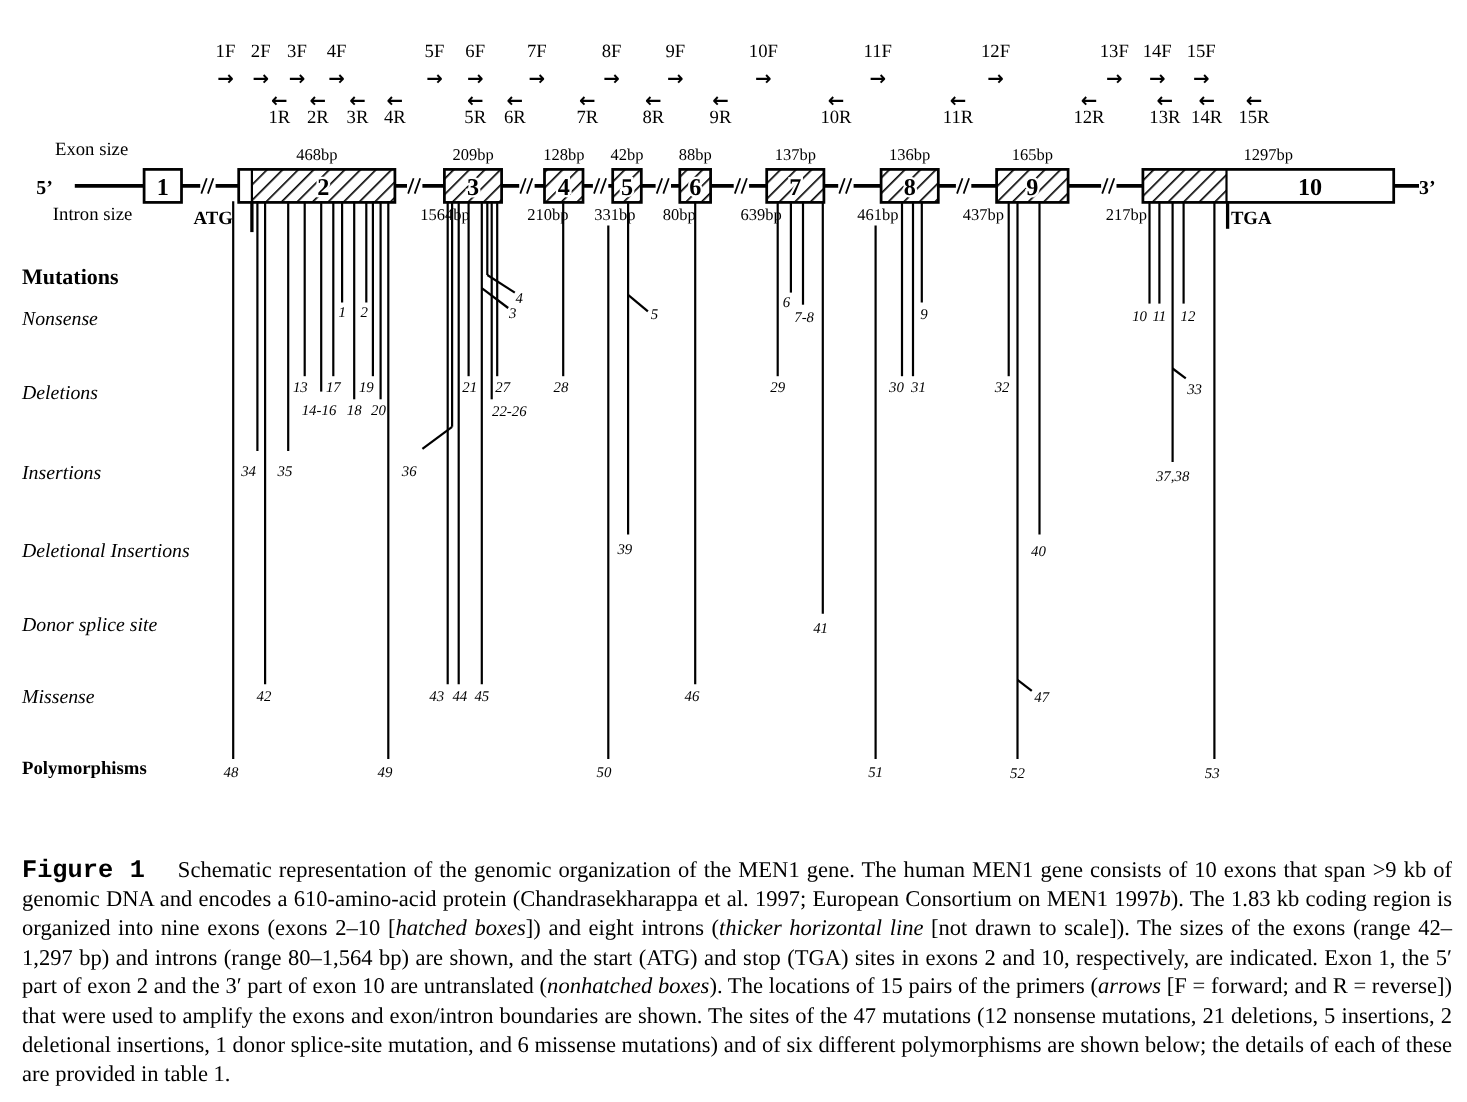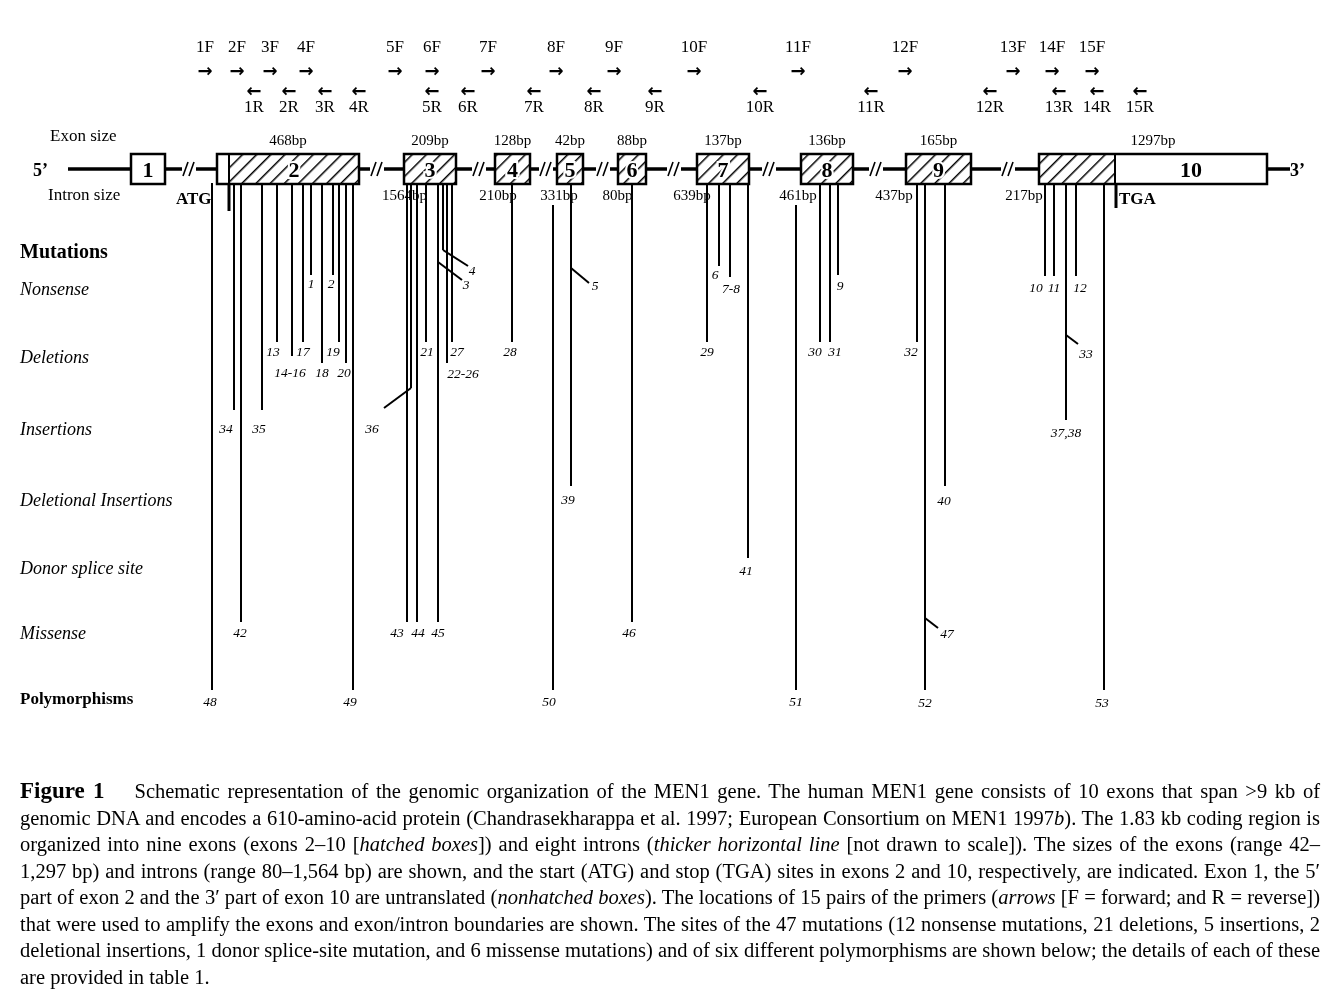--- a/index.html
+++ b/index.html
@@ -1,20 +1,20 @@
 <!DOCTYPE html>
 <html><head>
 <meta charset="utf-8">
 <style>
   html, body { margin:0; padding:0; background:#fff; }
   body { width:1334px; height:1002px; position:relative; overflow:hidden; font-family:"Liberation Serif", serif; color:#000; }
   #figure { position:absolute; left:0; top:0; width:1334px; height:760px; }
   #figure svg { position:absolute; left:0; top:0; }
   .caption { position:absolute; left:20px; top:778px; width:1300px; font-family:"Liberation Serif", serif; font-size:20.5px; line-height:26.5px; text-align:justify; }
-  .caption .fig-label { font-family:Liberation Serif, serif; font-weight:bold; font-size:23px; margin-right:30px; }
+  .caption .fig-label { font-family:Liberation Mono, monospace; font-weight:bold; font-size:23px; margin-right:30px; }
   .caption i { font-style:italic; }
 </style>
 </head>
 <body>
 
 <div id="figure">
   <svg id="fig-svg" width="1334" height="760" viewBox="0 0 1334 760" xmlns="http://www.w3.org/2000/svg">
     <defs>
       <pattern id="hatch" patternUnits="userSpaceOnUse" width="10" height="10" patternTransform="rotate(45)">
         <rect width="10" height="10" fill="#fff"></rect>

